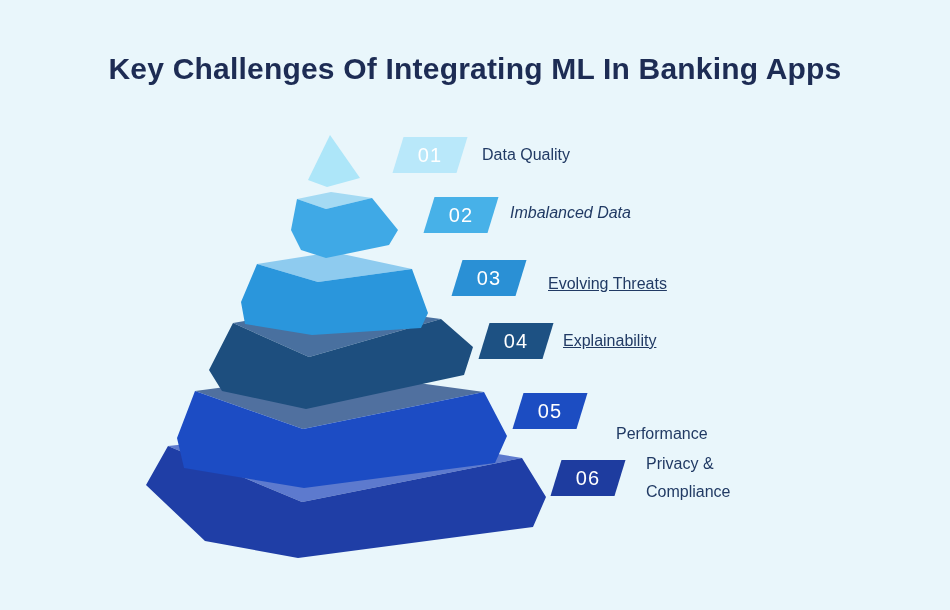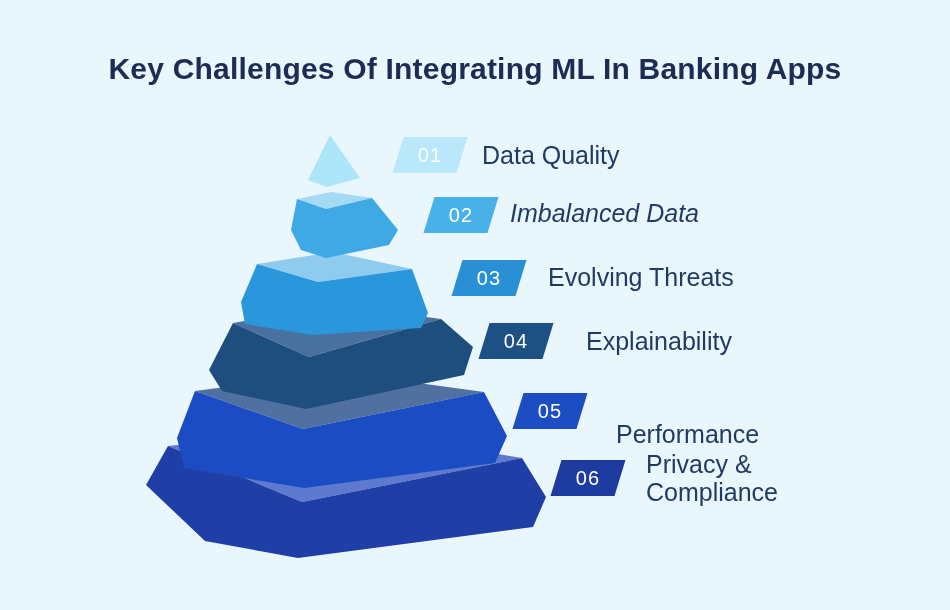--- a/index.html
+++ b/index.html
@@ -23,27 +23,27 @@
     display: block; transform: skewX(17deg);
     font-size: 20px; font-weight: 500; letter-spacing: 1px;
   }
   .b1 { left: 398px; top: 137px; }
   .b2 { left: 429px; top: 197px; }
   .b3 { left: 457px; top: 260px; }
   .b4 { left: 484px; top: 323px; }
   .b5 { left: 518px; top: 393px; }
   .b6 { left: 556px; top: 460px; }
   .label {
-    position: absolute; font-size: 25px; font-weight: 500;
+    position: absolute; font-size: 16px; font-weight: 500;
     line-height: 28px; white-space: nowrap;
   }
   .l1 { left: 482px; top: 141px; }
   .l2 { left: 510px; top: 199px; font-style: italic; }
-  .l3 { left: 548px; top: 263px; }
-  .l4 { left: 586px; top: 327px; }
+  .l3 { left: 548px; top: 270px; text-decoration: underline; }
+  .l4 { left: 563px; top: 327px; text-decoration: underline; }
   .l5 { left: 616px; top: 396px; margin-top: 24px; }
   .l6 { left: 646px; top: 450px; white-space: normal; width: 150px; }
 </style>
 </head>
 <body>
 
 <div class="stage" style="background-color: rgb(233, 246, 251);">
 
   <h1 class="title" style="color: rgb(29, 44, 84);">Key Challenges Of Integrating ML In Banking Apps</h1>
 

